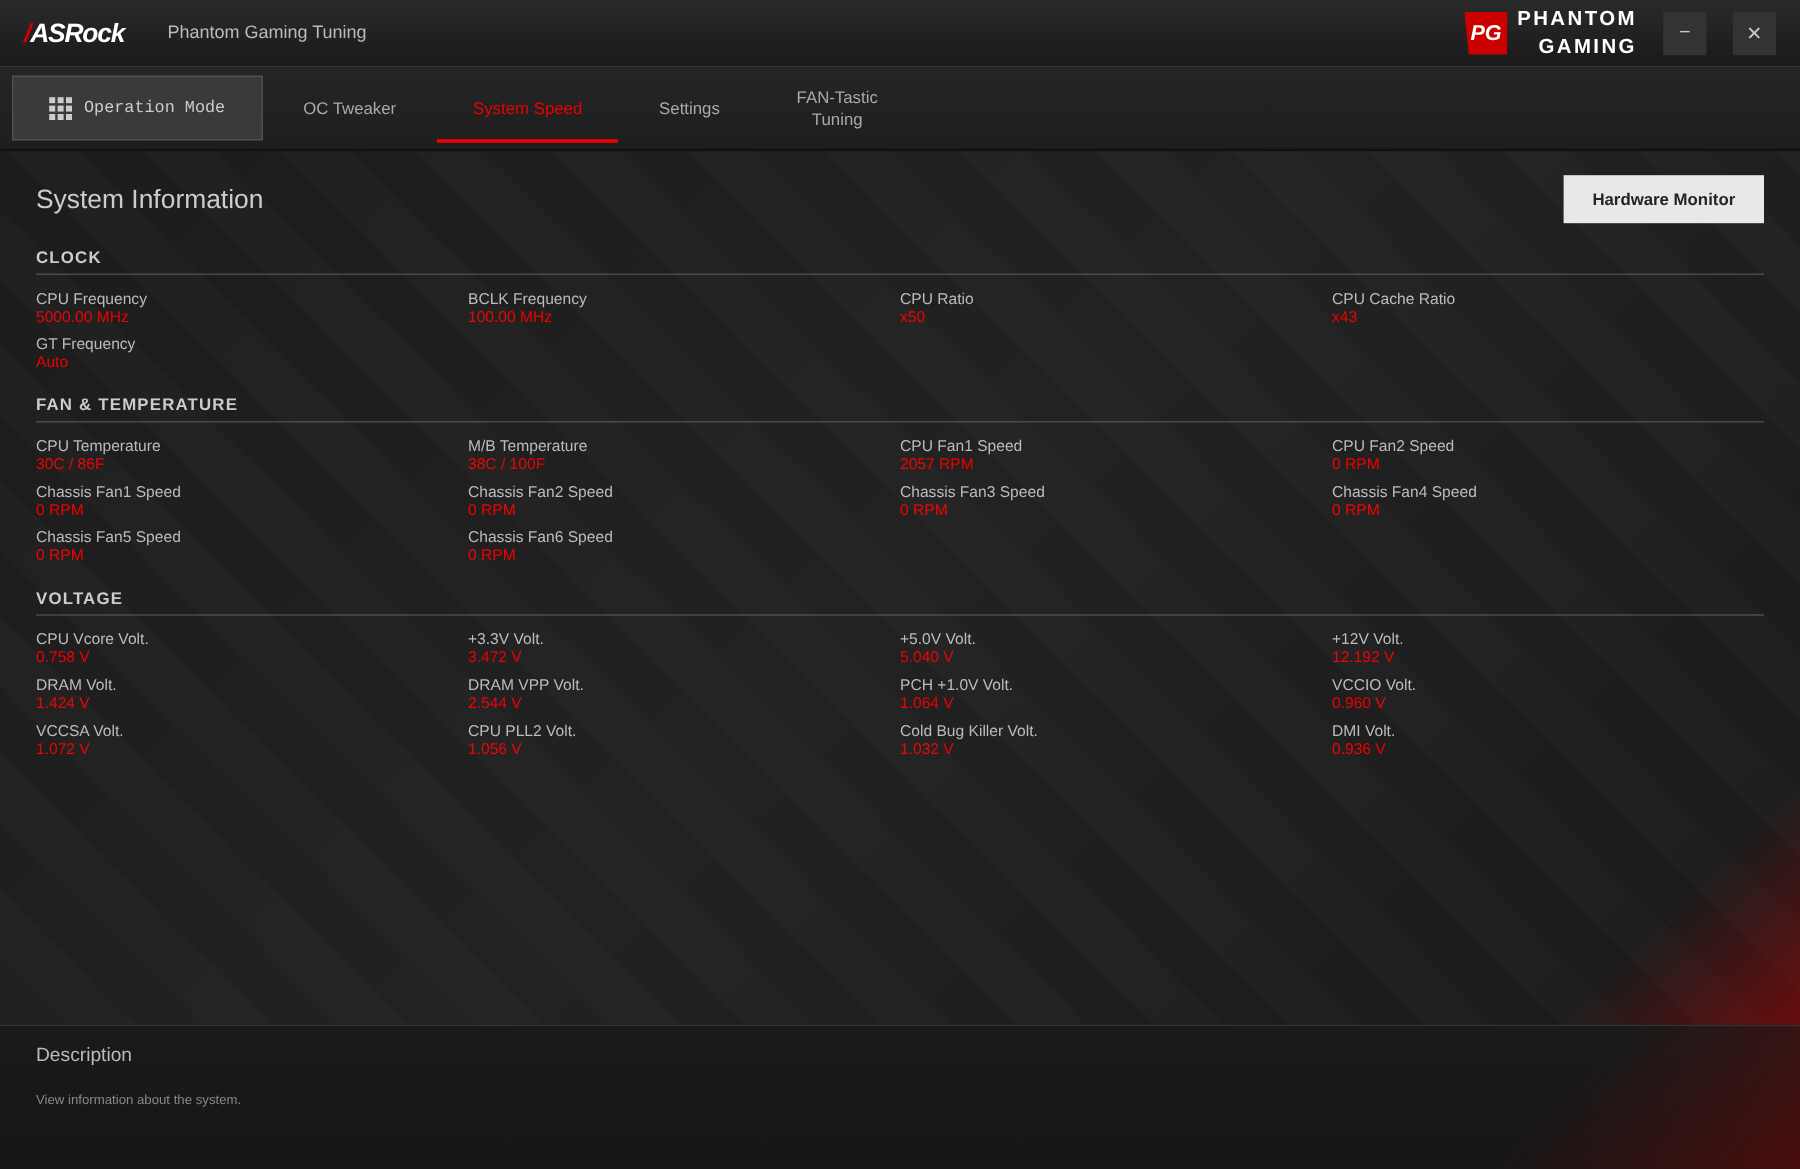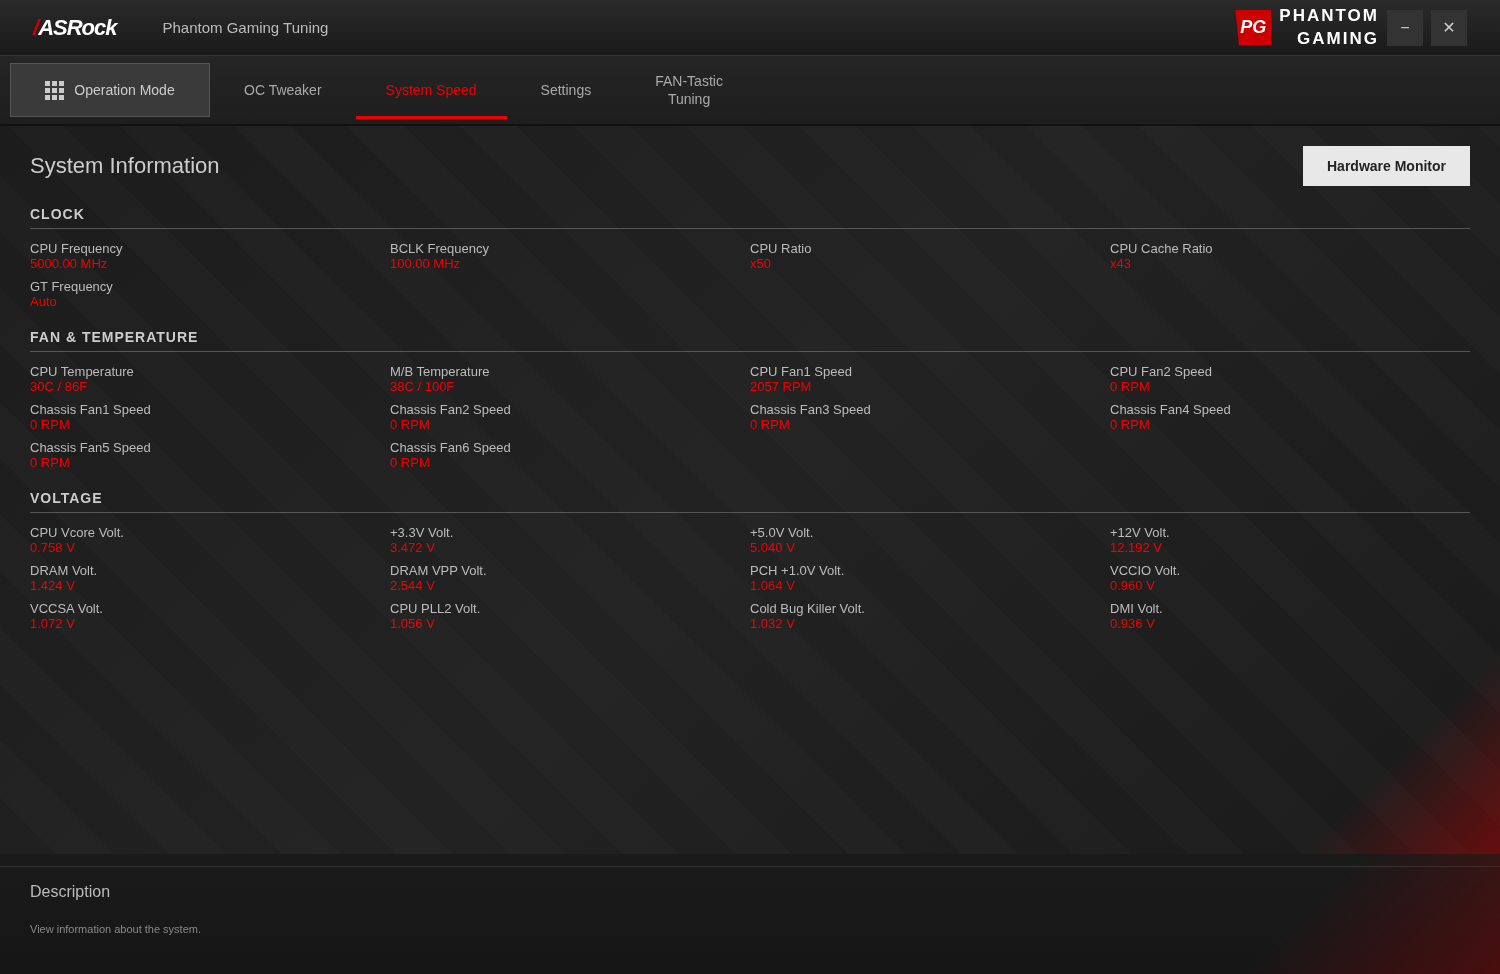--- a/index.html
+++ b/index.html
@@ -11,45 +11,45 @@
       color: #ccc;
       overflow: hidden;
     }
 
     
     #title-bar {
       display: flex;
       align-items: center;
       background: linear-gradient(to bottom, #2a2a2a, #1a1a1a);
       height: 56px;
-      padding: 0 33px;
+      padding: 0 20px;
       border-bottom: 1px solid #333;
       position: relative;
     }
     #asrock-logo {
       font-size: 22px;
       font-weight: bold;
       color: #fff;
       font-style: italic;
       letter-spacing: -1px;
       margin-right: 20px;
     }
     #asrock-logo span {
       color: #c00;
     }
     #app-title {
       color: #bbb;
       font-size: 15px;
-      margin-left: 26px;
+      margin-left: 16px;
     }
     #title-bar-right {
       margin-left: auto;
       display: flex;
       align-items: center;
-      gap: 8px;
+      gap: 22px;
     }
     #phantom-logo {
       display: flex;
       align-items: center;
       gap: 8px;
       color: #fff;
     }
     #phantom-logo .pg-icon {
       width: 36px;
       height: 36px;
@@ -125,20 +125,21 @@
       background: #e00;
     }
     .nav-tab.operation-mode {
       background: #3a3a3a;
       color: #ccc;
       border: 1px solid #555;
       display: flex;
       gap: 10px;
       align-items: center;
       min-width: 200px;
+      font-family: Liberation Mono, monospace;
     }
     .nav-tab.operation-mode .grid-icon {
       display: grid;
       grid-template-columns: repeat(3, 5px);
       grid-template-rows: repeat(3, 5px);
       gap: 2px;
     }
     .nav-tab.operation-mode .grid-icon span {
       width: 5px;
       height: 5px;
@@ -220,21 +221,21 @@
       font-size: 13px;
       color: #e00;
     }
 
     
     #description-bar {
       position: absolute;
       bottom: 0;
       left: 0;
       right: 0;
-      height: 108px;
+      height: 120px;
       background: linear-gradient(to bottom, #1a1a1a, #161616);
       border-top: 1px solid #333;
       padding: 16px 30px;
     }
     #desc-title {
       font-size: 16px;
       color: #bbb;
       margin-bottom: 8px;
     }
     #desc-text {

